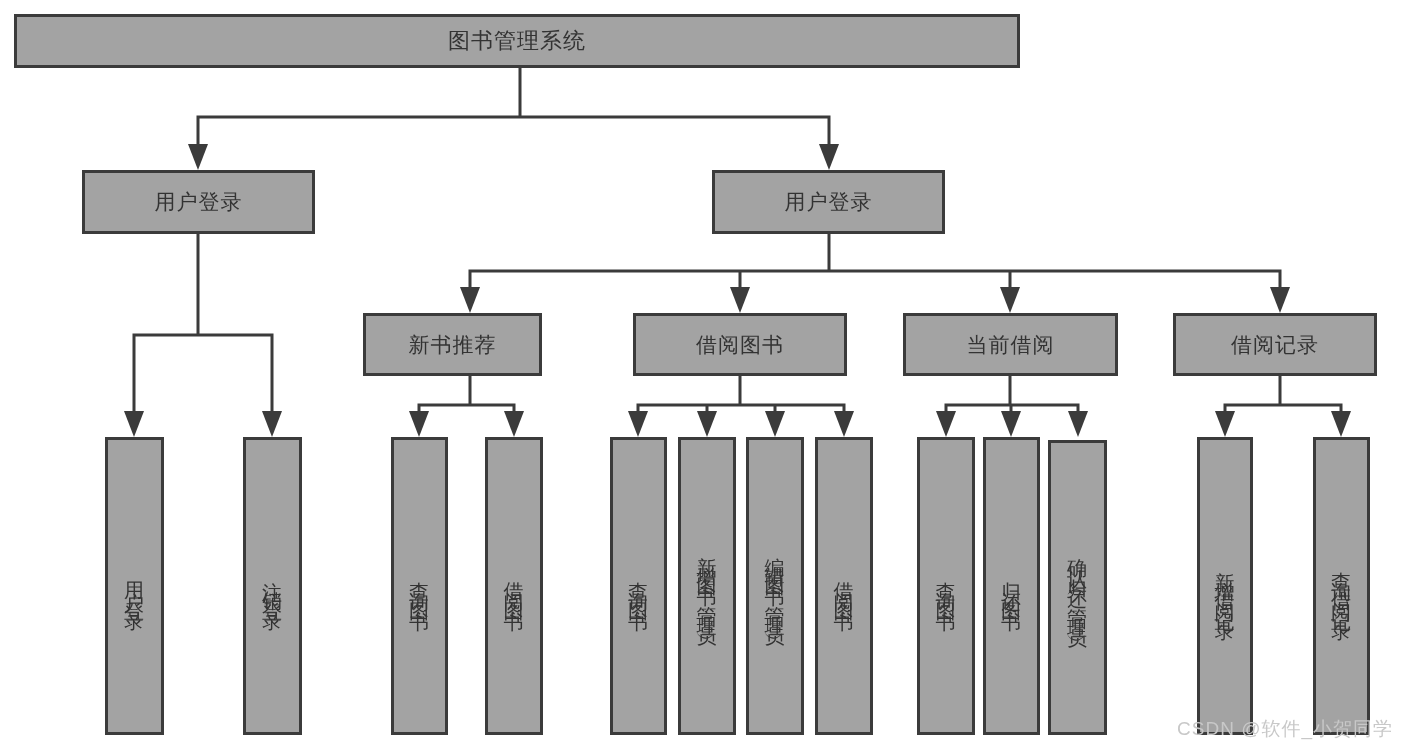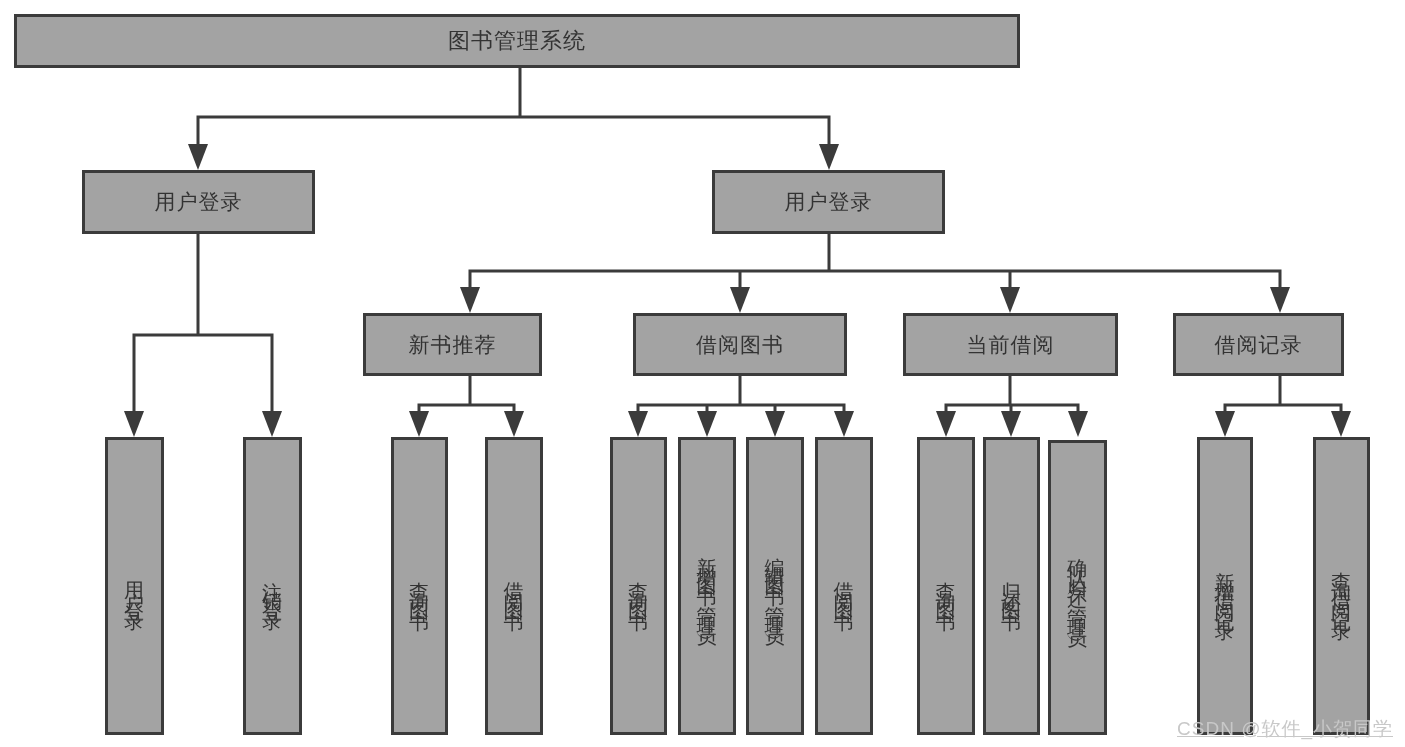--- a/index.html
+++ b/index.html
@@ -21,21 +21,20 @@
   .h{font-size:21px;letter-spacing:1px}
   .root{font-size:22px}
   .v{
     writing-mode:vertical-rl;text-orientation:mixed;
     font-size:20px;letter-spacing:10px;line-height:1;
   }
   .watermark{
     position:absolute;z-index:3;right:12px;top:716px;
     font-size:19px;letter-spacing:1px;color:var(--watermark,#c8c8c8);
     white-space:nowrap;
-    text-decoration:underline;
   }
 </style>
 </head>
 <body style="--line: #3b3b3b; --text: #333333; --background: #ffffff; --watermark: #c8c8c8;">
 
 <svg class="wires" width="1405" height="747" viewBox="0 0 1405 747">
   <path d="M520 68 V117 M198 148 V117 H829 V148"></path>
   <path d="M829 234 V271 M470 291 V271 H1280 V291 M740 271 V291 M1010 271 V291"></path>
   <path d="M198 234 V335 M134 415 V335 H272 V415"></path>
   <path d="M470 376 V405 M419 415 V405 H514 V415"></path>
@@ -66,21 +65,21 @@
 </svg>
 
 <div class="box h root" style="left:14px;top:14px;width:1006px;height:54px">图书管理系统</div>
 
 <div class="box h" style="left:82px;top:170px;width:233px;height:64px">用户登录</div>
 <div class="box h" style="left:712px;top:170px;width:233px;height:64px">用户登录</div>
 
 <div class="box h" style="left:363px;top:313px;width:179px;height:63px">新书推荐</div>
 <div class="box h" style="left:633px;top:313px;width:214px;height:63px">借阅图书</div>
 <div class="box h" style="left:903px;top:313px;width:215px;height:63px">当前借阅</div>
-<div class="box h" style="left:1173px;top:313px;width:171px;height:63px">借阅记录</div>
+<div class="box h" style="left:1173px;top:313px;width:204px;height:63px">借阅记录</div>
 
 <div class="box v" style="left:105px;top:437px;width:59px;height:298px">用户登录</div>
 <div class="box v" style="left:243px;top:437px;width:59px;height:298px">注销登录</div>
 
 <div class="box v" style="left:391px;top:437px;width:57px;height:298px">查询图书</div>
 <div class="box v" style="left:485px;top:437px;width:58px;height:298px">借阅图书</div>
 
 <div class="box v" style="left:610px;top:437px;width:57px;height:298px">查询图书</div>
 <div class="box v" style="left:678px;top:437px;width:58px;height:298px">新增图书（管理员）</div>
 <div class="box v" style="left:746px;top:437px;width:58px;height:298px">编辑图书（管理员）</div>

